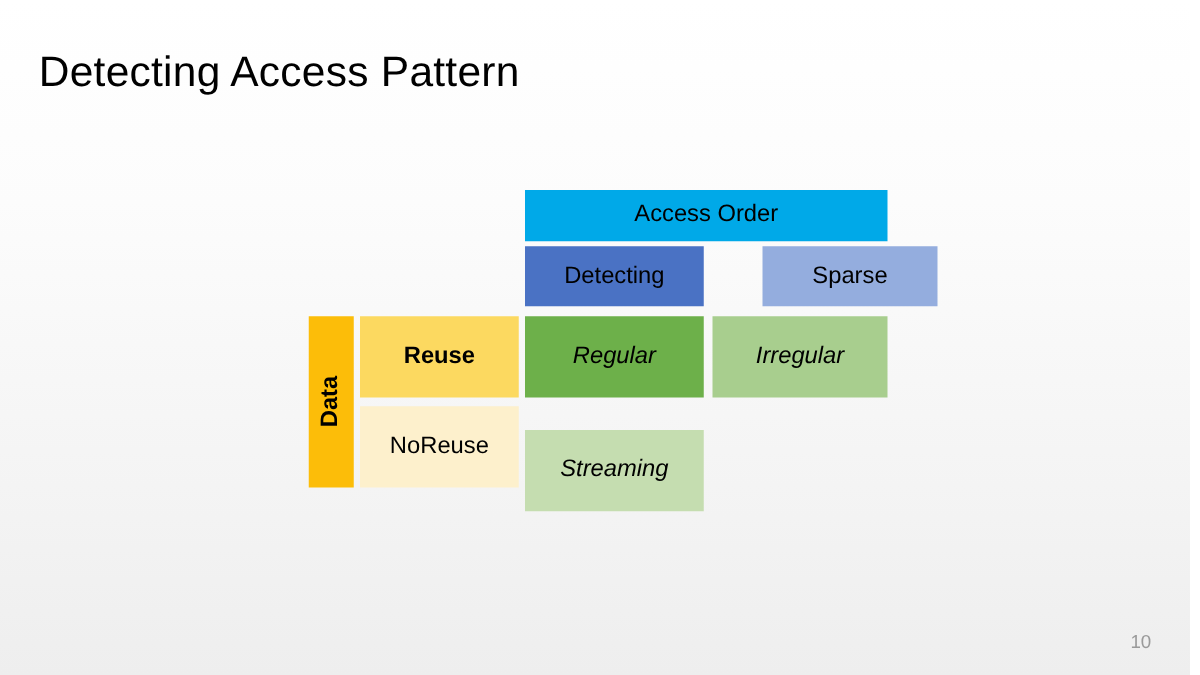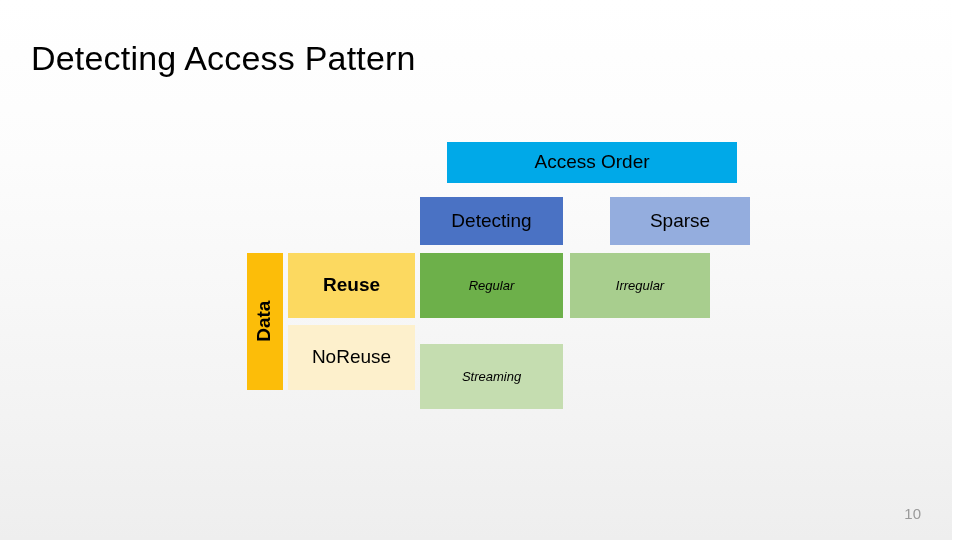--- a/index.html
+++ b/index.html
@@ -50,27 +50,26 @@
     justify-content: center;
     text-align: center;
     box-sizing: border-box;
     color: #000000;
     line-height: 1.18;
   }
 
   
   #access-order-header {
     left: 420px;
-    top: 142px;
+    top: 152px;
     width: 290px;
     height: 41px;
     background: #00A9E8;
     font-size: 19px;
     font-weight: 400;
-    margin-left: 27px;
   }
 
   
   #col-header-sequential {
     left: 420px;
     top: 197px;
     width: 143px;
     height: 48px;
     background: #4A72C4;
     font-size: 19px;
@@ -118,21 +117,21 @@
     top: 325px;
     width: 127px;
     height: 65px;
     background: #FDF0CC;
     font-size: 19px;
     font-weight: normal;
   }
 
   
   .body-cell {
-    font-size: 13px;
+    font-size: 19px;
     font-style: italic;
     font-weight: 400;
   }
   #cell-regular {
     left: 420px;
     top: 253px;
     width: 143px;
     height: 65px;
     background: #6DB04A;
   }

